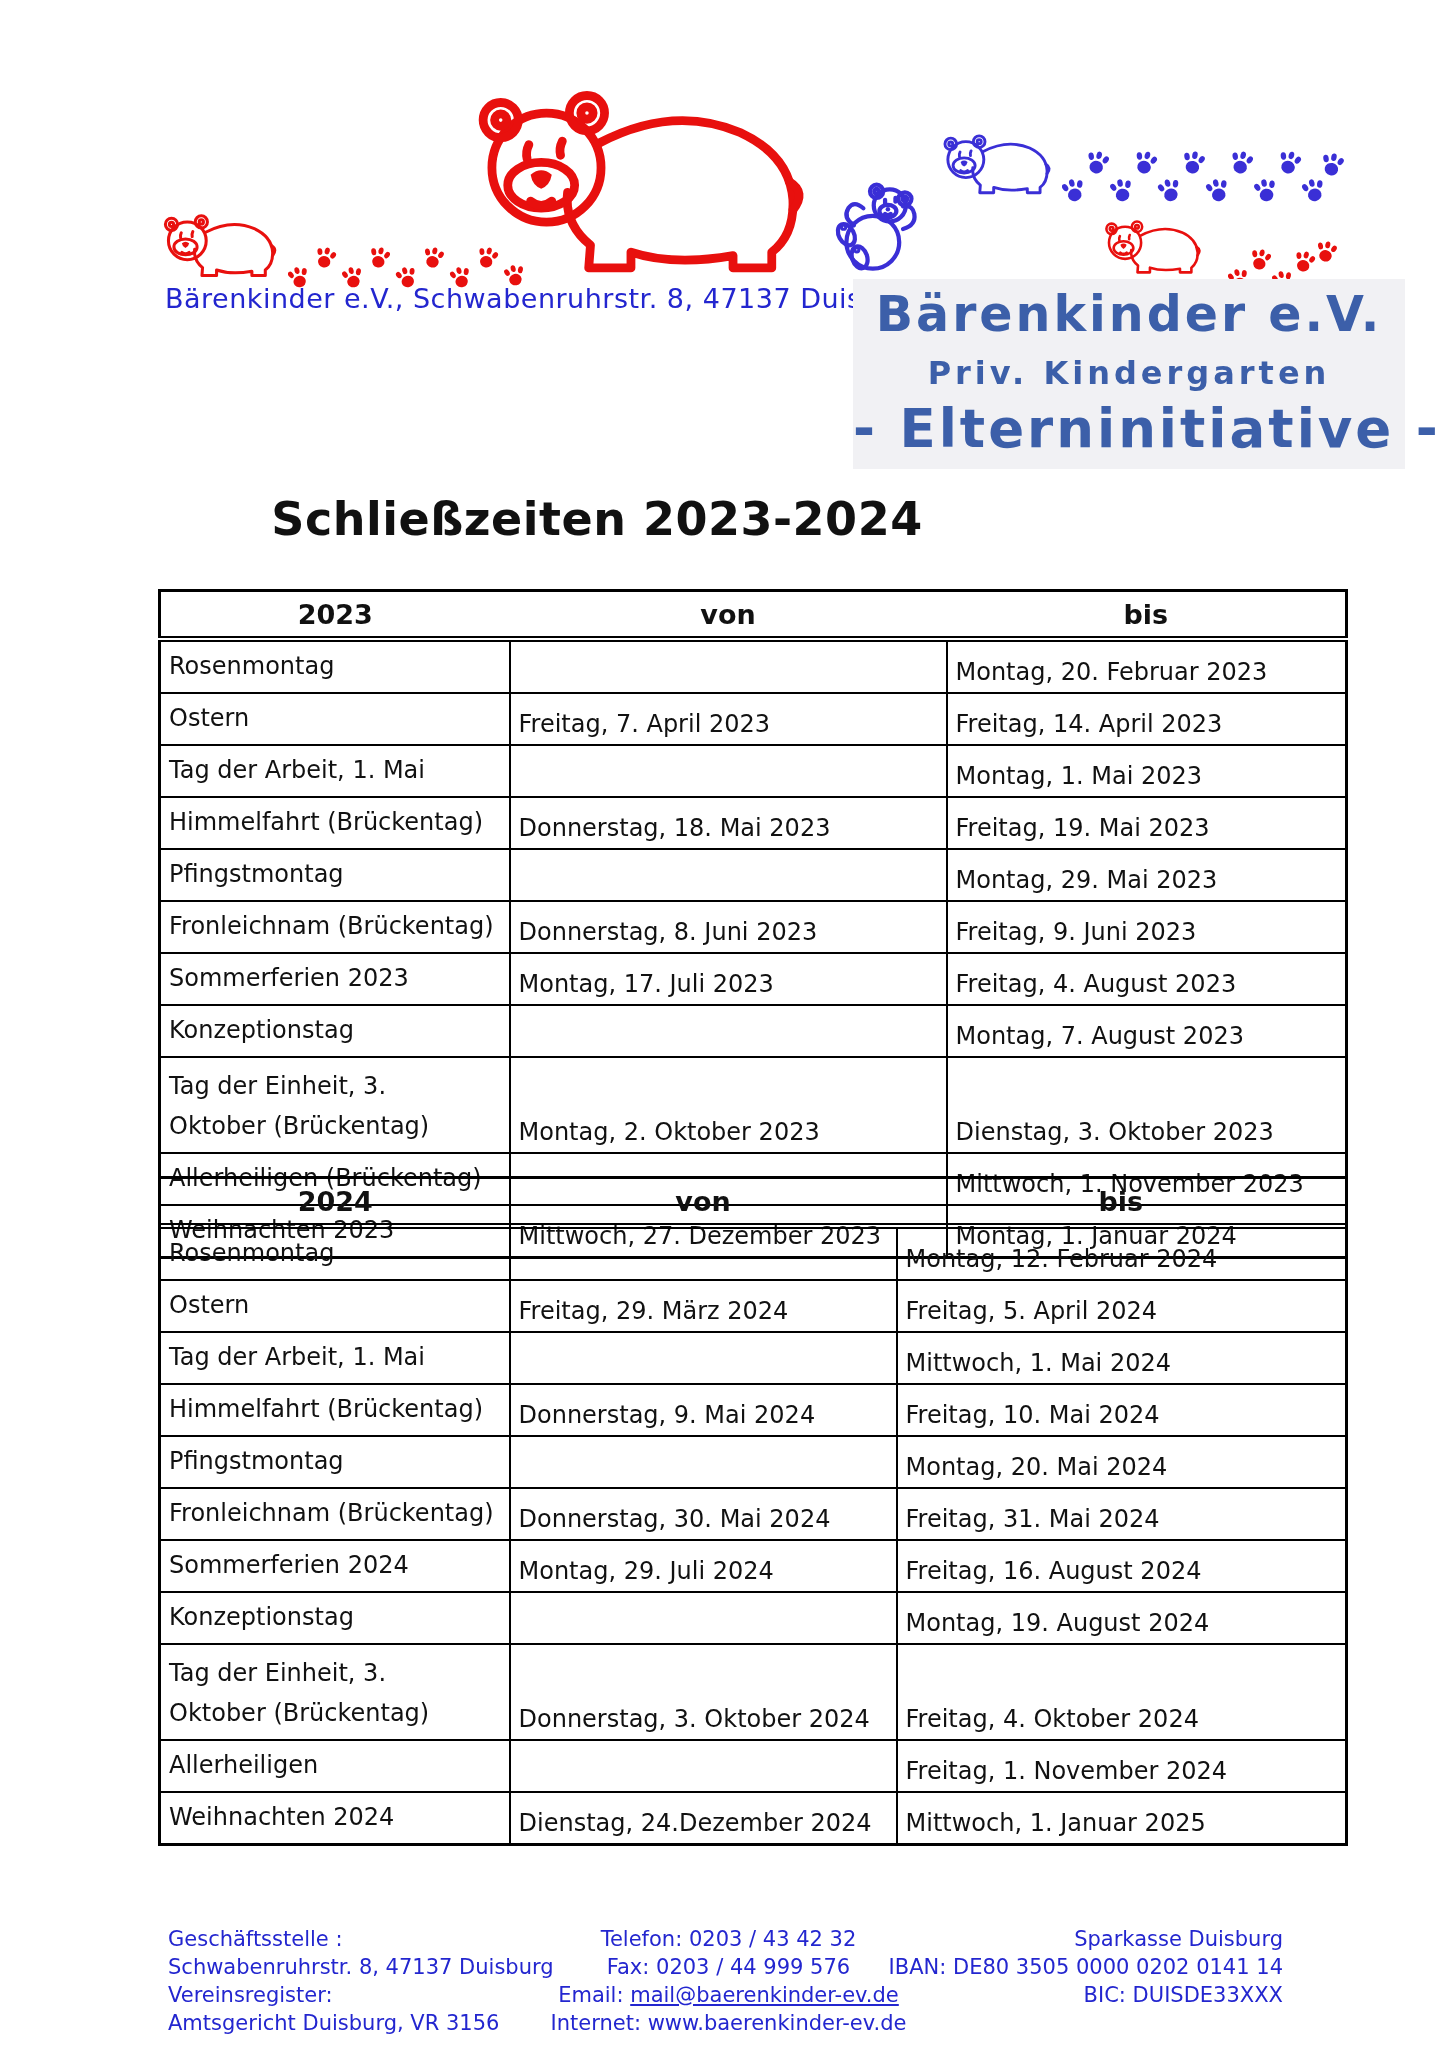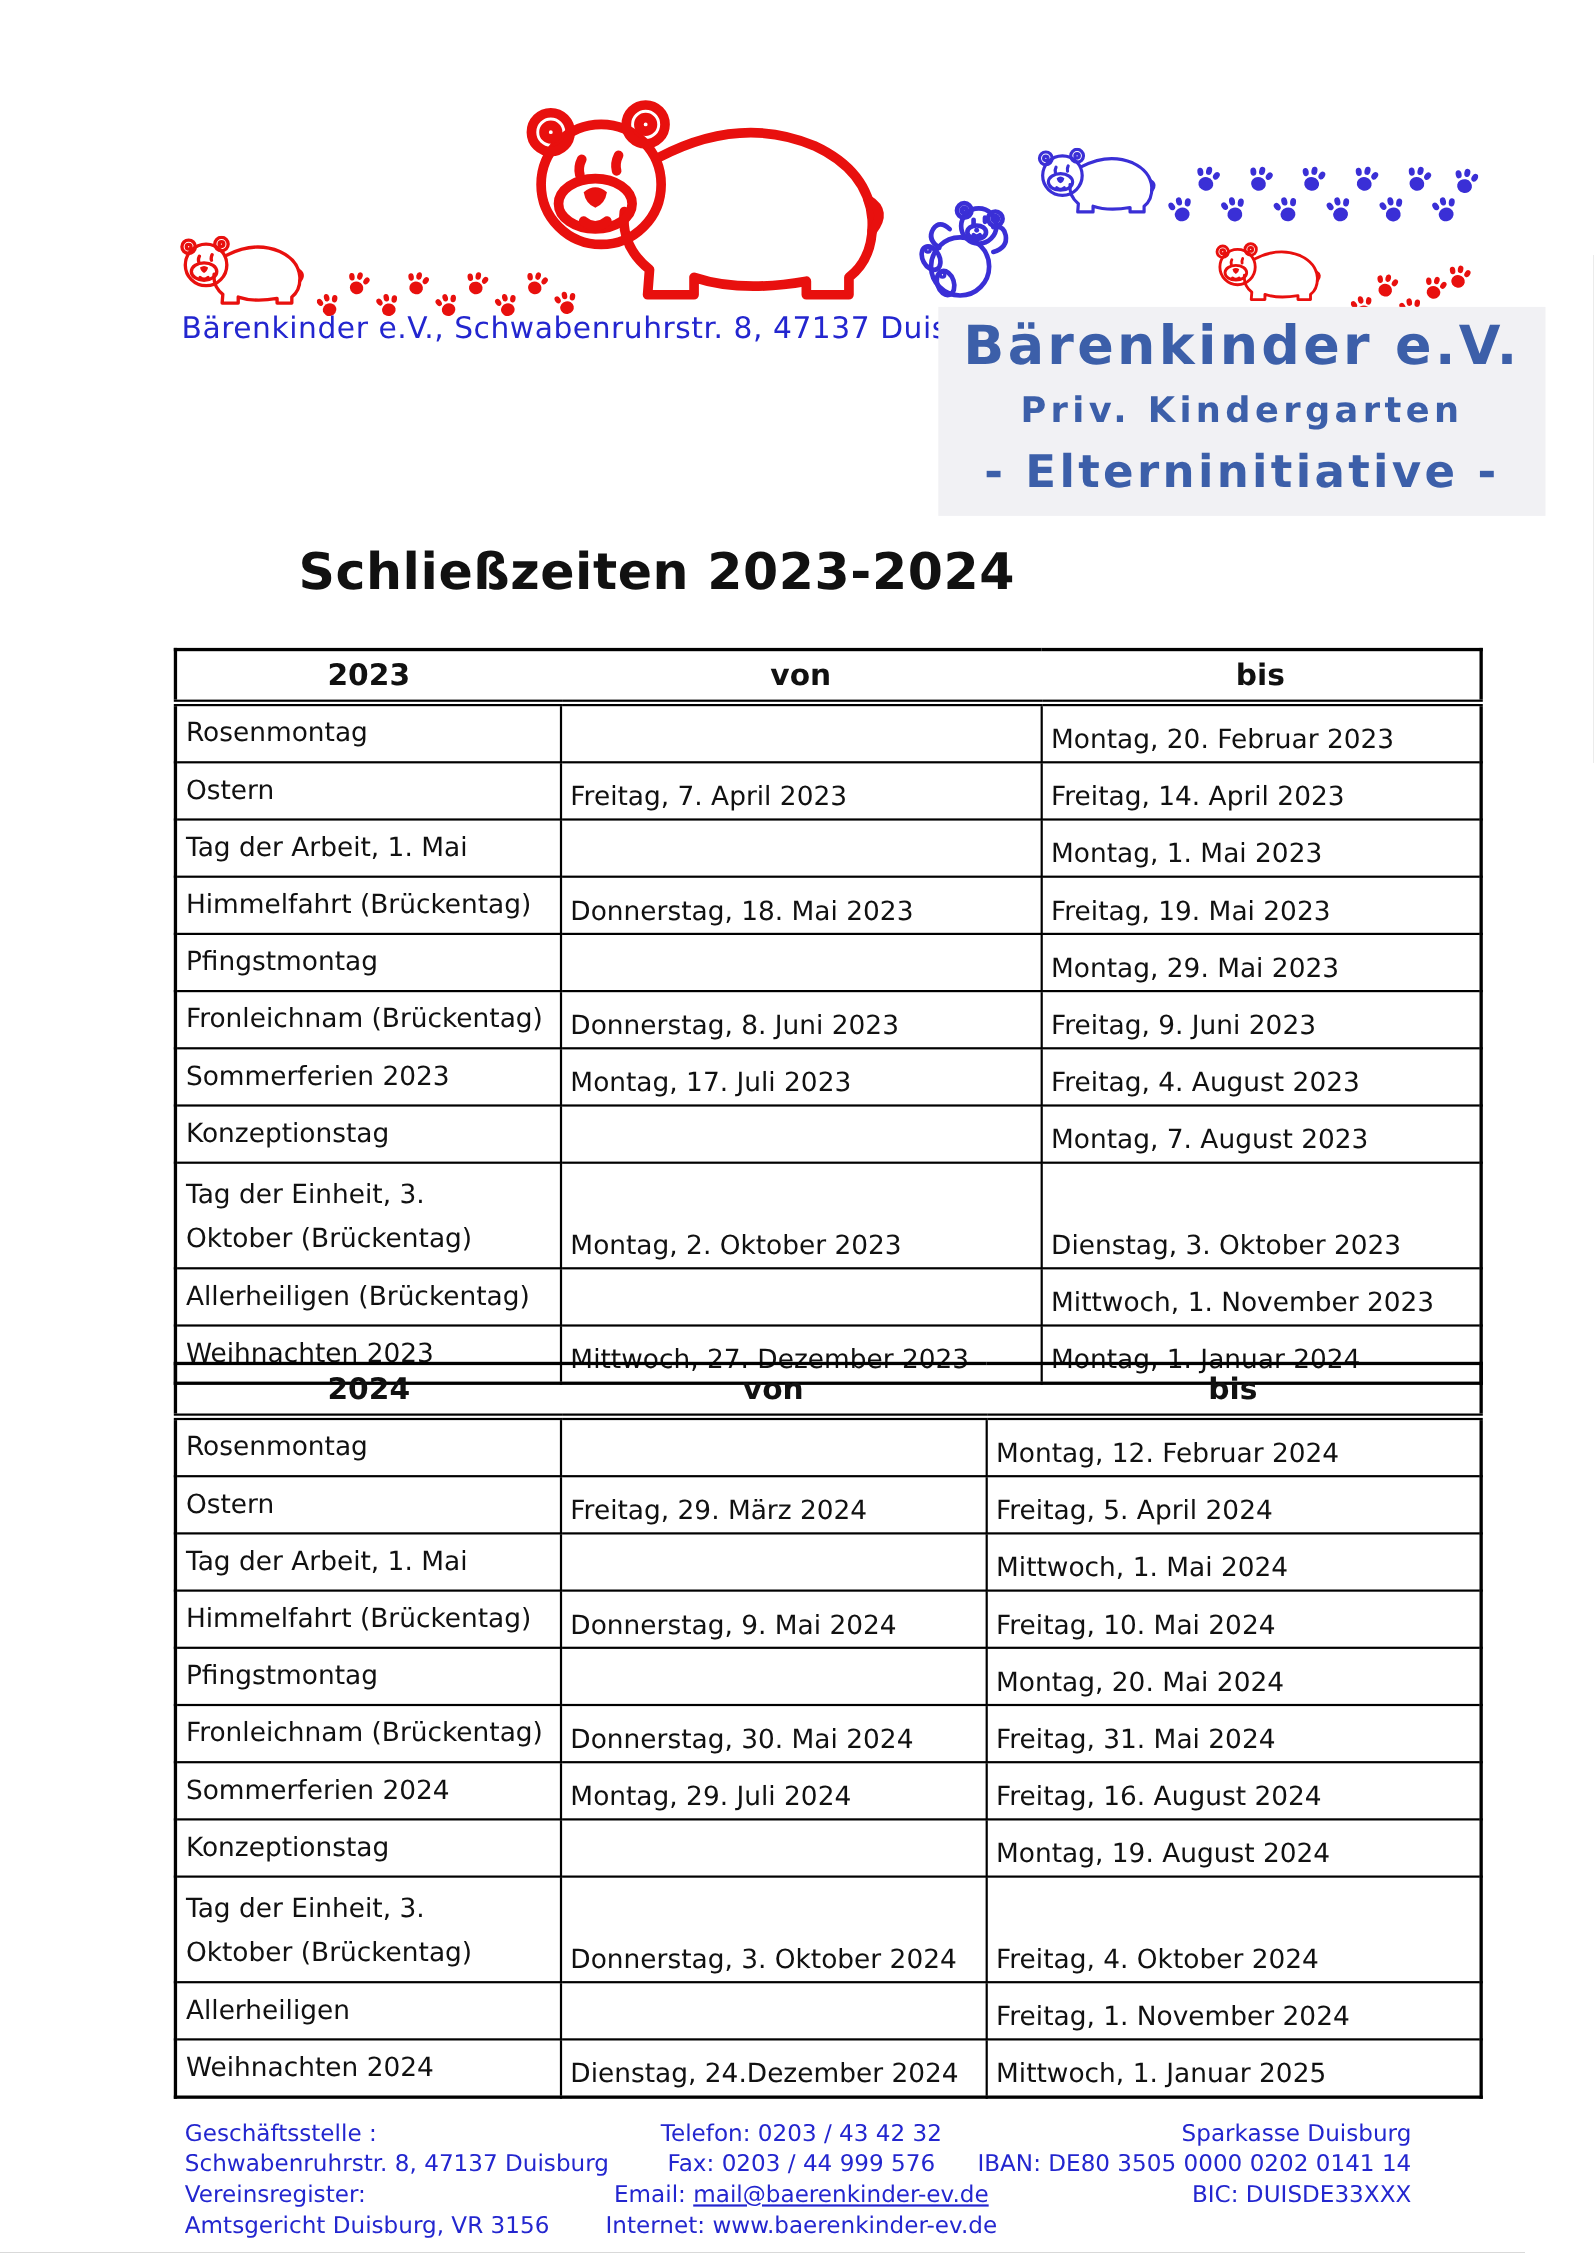--- a/index.html
+++ b/index.html
@@ -34,35 +34,35 @@
   }
   .logo-block{
     position:absolute;left:853px;top:279px;width:552px;height:190px;
     background:var(--logo-bg,#f1f1f4);
     color:var(--logo-blue,#3c5fa9);
     text-align:center;
     padding-top:6px;box-sizing:border-box;
   }
   .logo-l1{font-size:49px;font-weight:700;letter-spacing:3px;line-height:60px;white-space:nowrap;}
   .logo-l2{font-size:32px;font-weight:600;letter-spacing:4px;line-height:56px;white-space:nowrap;}
-  .logo-l3{font-size:41px;font-weight:600;letter-spacing:3px;line-height:56px;white-space:nowrap;}
+  .logo-l3{font-size:53px;font-weight:600;letter-spacing:3px;line-height:56px;white-space:nowrap;}
   
   .doc-title{
     position:absolute;left:0;top:492px;width:1194px;
     text-align:center;font-size:46px;font-weight:700;letter-spacing:.5px;
   }
   
   table.schedule{
     border-collapse:collapse;
     position:absolute;left:158px;width:1187px;
     border:3px solid var(--table-line,#000);
     table-layout:fixed;
   }
   .t2023{top:589px;}
-  .t2024{top:1238px;}
+  .t2024{top:1176px;}
   .t2023 col.c1{width:350px;} .t2023 col.c2{width:437px;} .t2023 col.c3{width:400px;}
   .t2024 col.c1{width:350px;} .t2024 col.c2{width:387px;} .t2024 col.c3{width:450px;}
   table.schedule thead th{
     border-bottom:6px double var(--table-line,#000);
     font-size:27px;font-weight:700;height:44px;
     text-align:center;vertical-align:middle;padding:0;
   }
   table.schedule tbody td{
     border:2px solid var(--table-line,#000);
     height:44px;font-size:24px;

